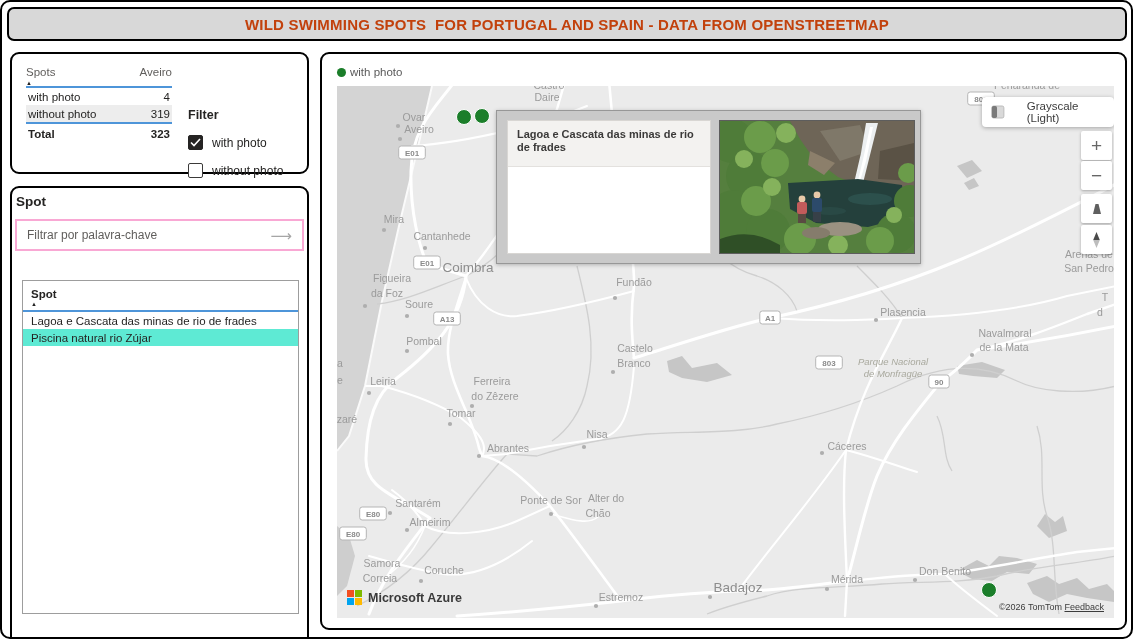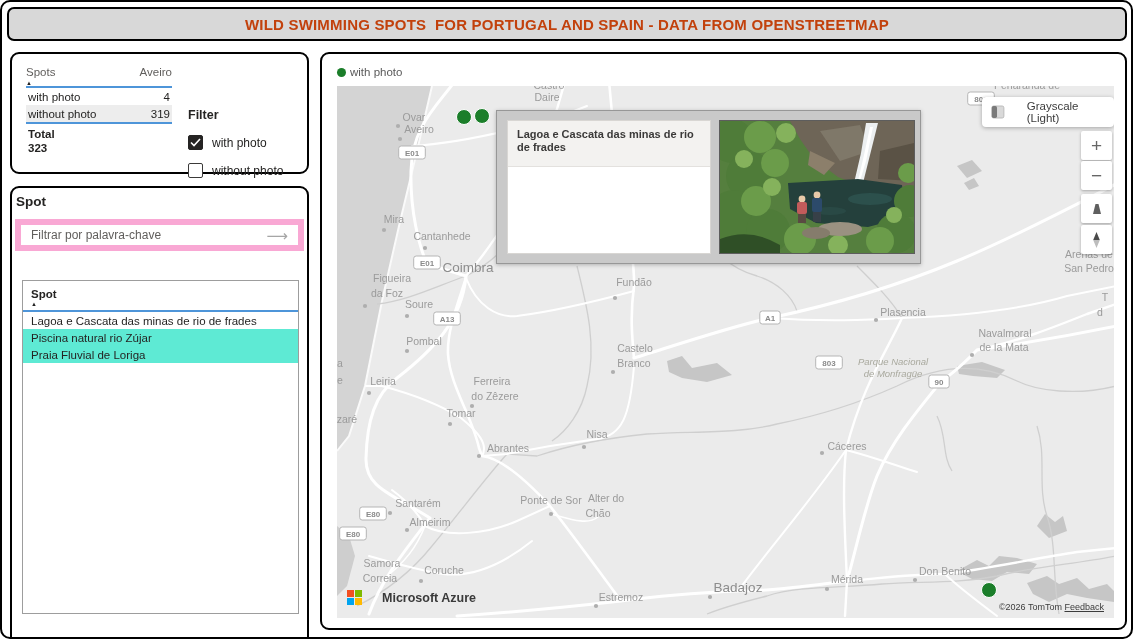--- a/index.html
+++ b/index.html
@@ -14,32 +14,32 @@
   .panel-top{left:8px;top:50px;width:299px;height:122px;padding:10px 12px;}
   .panel-spot{left:8px;top:184px;width:299px;height:496px;}
   .map-panel{left:318px;top:50px;width:807px;height:578px;}
   
   .sum-table{position:absolute;left:14px;top:12px;width:146px;font-size:11.5px;color:#252423;}
   .sum-head{display:flex;justify-content:space-between;color:#605e5c;padding-bottom:8px;border-bottom:2px solid #4e95d9;}
   .sort-up{position:absolute;left:0;top:14px;font-size:6px;color:#222;}
   .sum-row{display:flex;justify-content:space-between;padding:1.5px 2px;line-height:14px;}
   .sum-row.alt{background:#ededed;}
   .sum-body{border-bottom:2px solid #4e95d9;}
-  .sum-row.total{font-weight:bold;padding-top:3px;flex-direction:column;}
+  .sum-row.total{font-weight:bold;padding-top:3px;}
   
   .filter{position:absolute;left:176px;top:10px;width:110px;}
   .filter-title{font-size:12.5px;font-weight:600;color:#252423;margin-top:44px;}
   .checkrow{display:flex;align-items:center;gap:9px;margin-top:13px;font-size:12px;color:#252423;cursor:pointer;}
   .cb{width:15px;height:15px;box-sizing:border-box;border:1.5px solid #3b3a39;background:#fff;border-radius:2px;
     display:flex;align-items:center;justify-content:center;}
   .cb.checked{background:#252423;border-color:#252423;}
   .cb.checked svg{display:block;}
   
   .spot-title{font-size:13.5px;font-weight:600;color:#252423;margin:6px 0 0 4px;}
-  .searchbox{position:relative;margin:10px 3px 0 3px;height:32px;box-sizing:border-box;border:6px solid #f9a8d4;
+  .searchbox{position:relative;margin:10px 3px 0 3px;height:32px;box-sizing:border-box;border:2px solid #f9a8d4;
     background:#fff;display:flex;align-items:center;}
   .searchbox input{border:none;outline:none;flex:1;font-family:"Liberation Sans",sans-serif;font-size:12px;
     color:#252423;padding:0 10px;background:transparent;}
   .searchbox input::placeholder{color:#605e5c;}
   .search-arrow{margin-right:10px;color:#a6a6a6;font-size:15px;line-height:1;}
   .spot-list{position:absolute;left:10px;top:92px;width:277px;height:334px;box-sizing:border-box;
     border:1px solid #9d9d9d;background:#fff;overflow:hidden;}
   .spot-list-head{position:relative;font-size:11.5px;font-weight:600;color:#252423;padding:7px 8px 10px 8px;
     border-bottom:2px solid #4e95d9;}
   .spot-list-head .sort-up{left:8px;top:20px;}
@@ -62,21 +62,21 @@
     font-size:11px;font-weight:bold;color:#3b3a39;padding:7px 9px;line-height:13px;}
   .tt-photo{position:absolute;left:222px;top:9px;width:196px;height:134px;border:1px solid #5d5d5d;box-sizing:border-box;background:#39502f;}
   
   .style-chip{position:absolute;left:645px;top:11px;height:30px;padding:0 12px 0 9px;background:#fff;border-radius:4px;
     box-shadow:0 1px 4px rgba(0,0,0,.3);display:flex;align-items:center;gap:22px;font-size:11.5px;color:#3c3c3c;cursor:pointer;}
   
   .mapbtn{position:absolute;left:744px;width:31px;height:29px;background:#fff;border-radius:2px;
     box-shadow:0 1px 3px rgba(0,0,0,.3);display:flex;align-items:center;justify-content:center;
     font-size:19px;color:#666;cursor:pointer;user-select:none;}
   
-  .ms-attr{position:absolute;left:10px;bottom:13px;display:flex;align-items:flex-end;gap:20px;
+  .ms-attr{position:absolute;left:10px;bottom:13px;display:flex;align-items:flex-end;gap:6px;
     font-size:12.5px;font-weight:600;color:#3a3a3a;}
   .tt-attr{position:absolute;right:10px;bottom:6px;font-size:9px;color:#3c3c3c;}
   .tt-attr a{color:#3c3c3c;text-decoration:underline;cursor:pointer;}
 </style>
 </head>
 <body>
 
 <div class="canvas">
 
   <div class="titlebar">
@@ -131,21 +131,20 @@
       <span class="search-arrow">⟶</span>
     </div>
     <div class="spot-list">
       <div class="spot-list-head">
         <span>Spot</span>
         <span class="sort-up">▲</span>
       </div>
       <div id="spot-rows">
           <div class="srow">Lagoa e Cascata das minas de rio de frades</div>
           <div class="srow alt">Piscina natural rio Zújar</div>
-          <div class="srow alt">Praia Fluvial de Loriga</div>
         </div>
     </div>
   </section>
 
   <section class="panel map-panel">
     <div class="legend">
       <span class="legend-dot" id="legend-dot" style="background: rgb(27, 126, 42);"></span>
       <span>with photo</span>
     </div>
 

